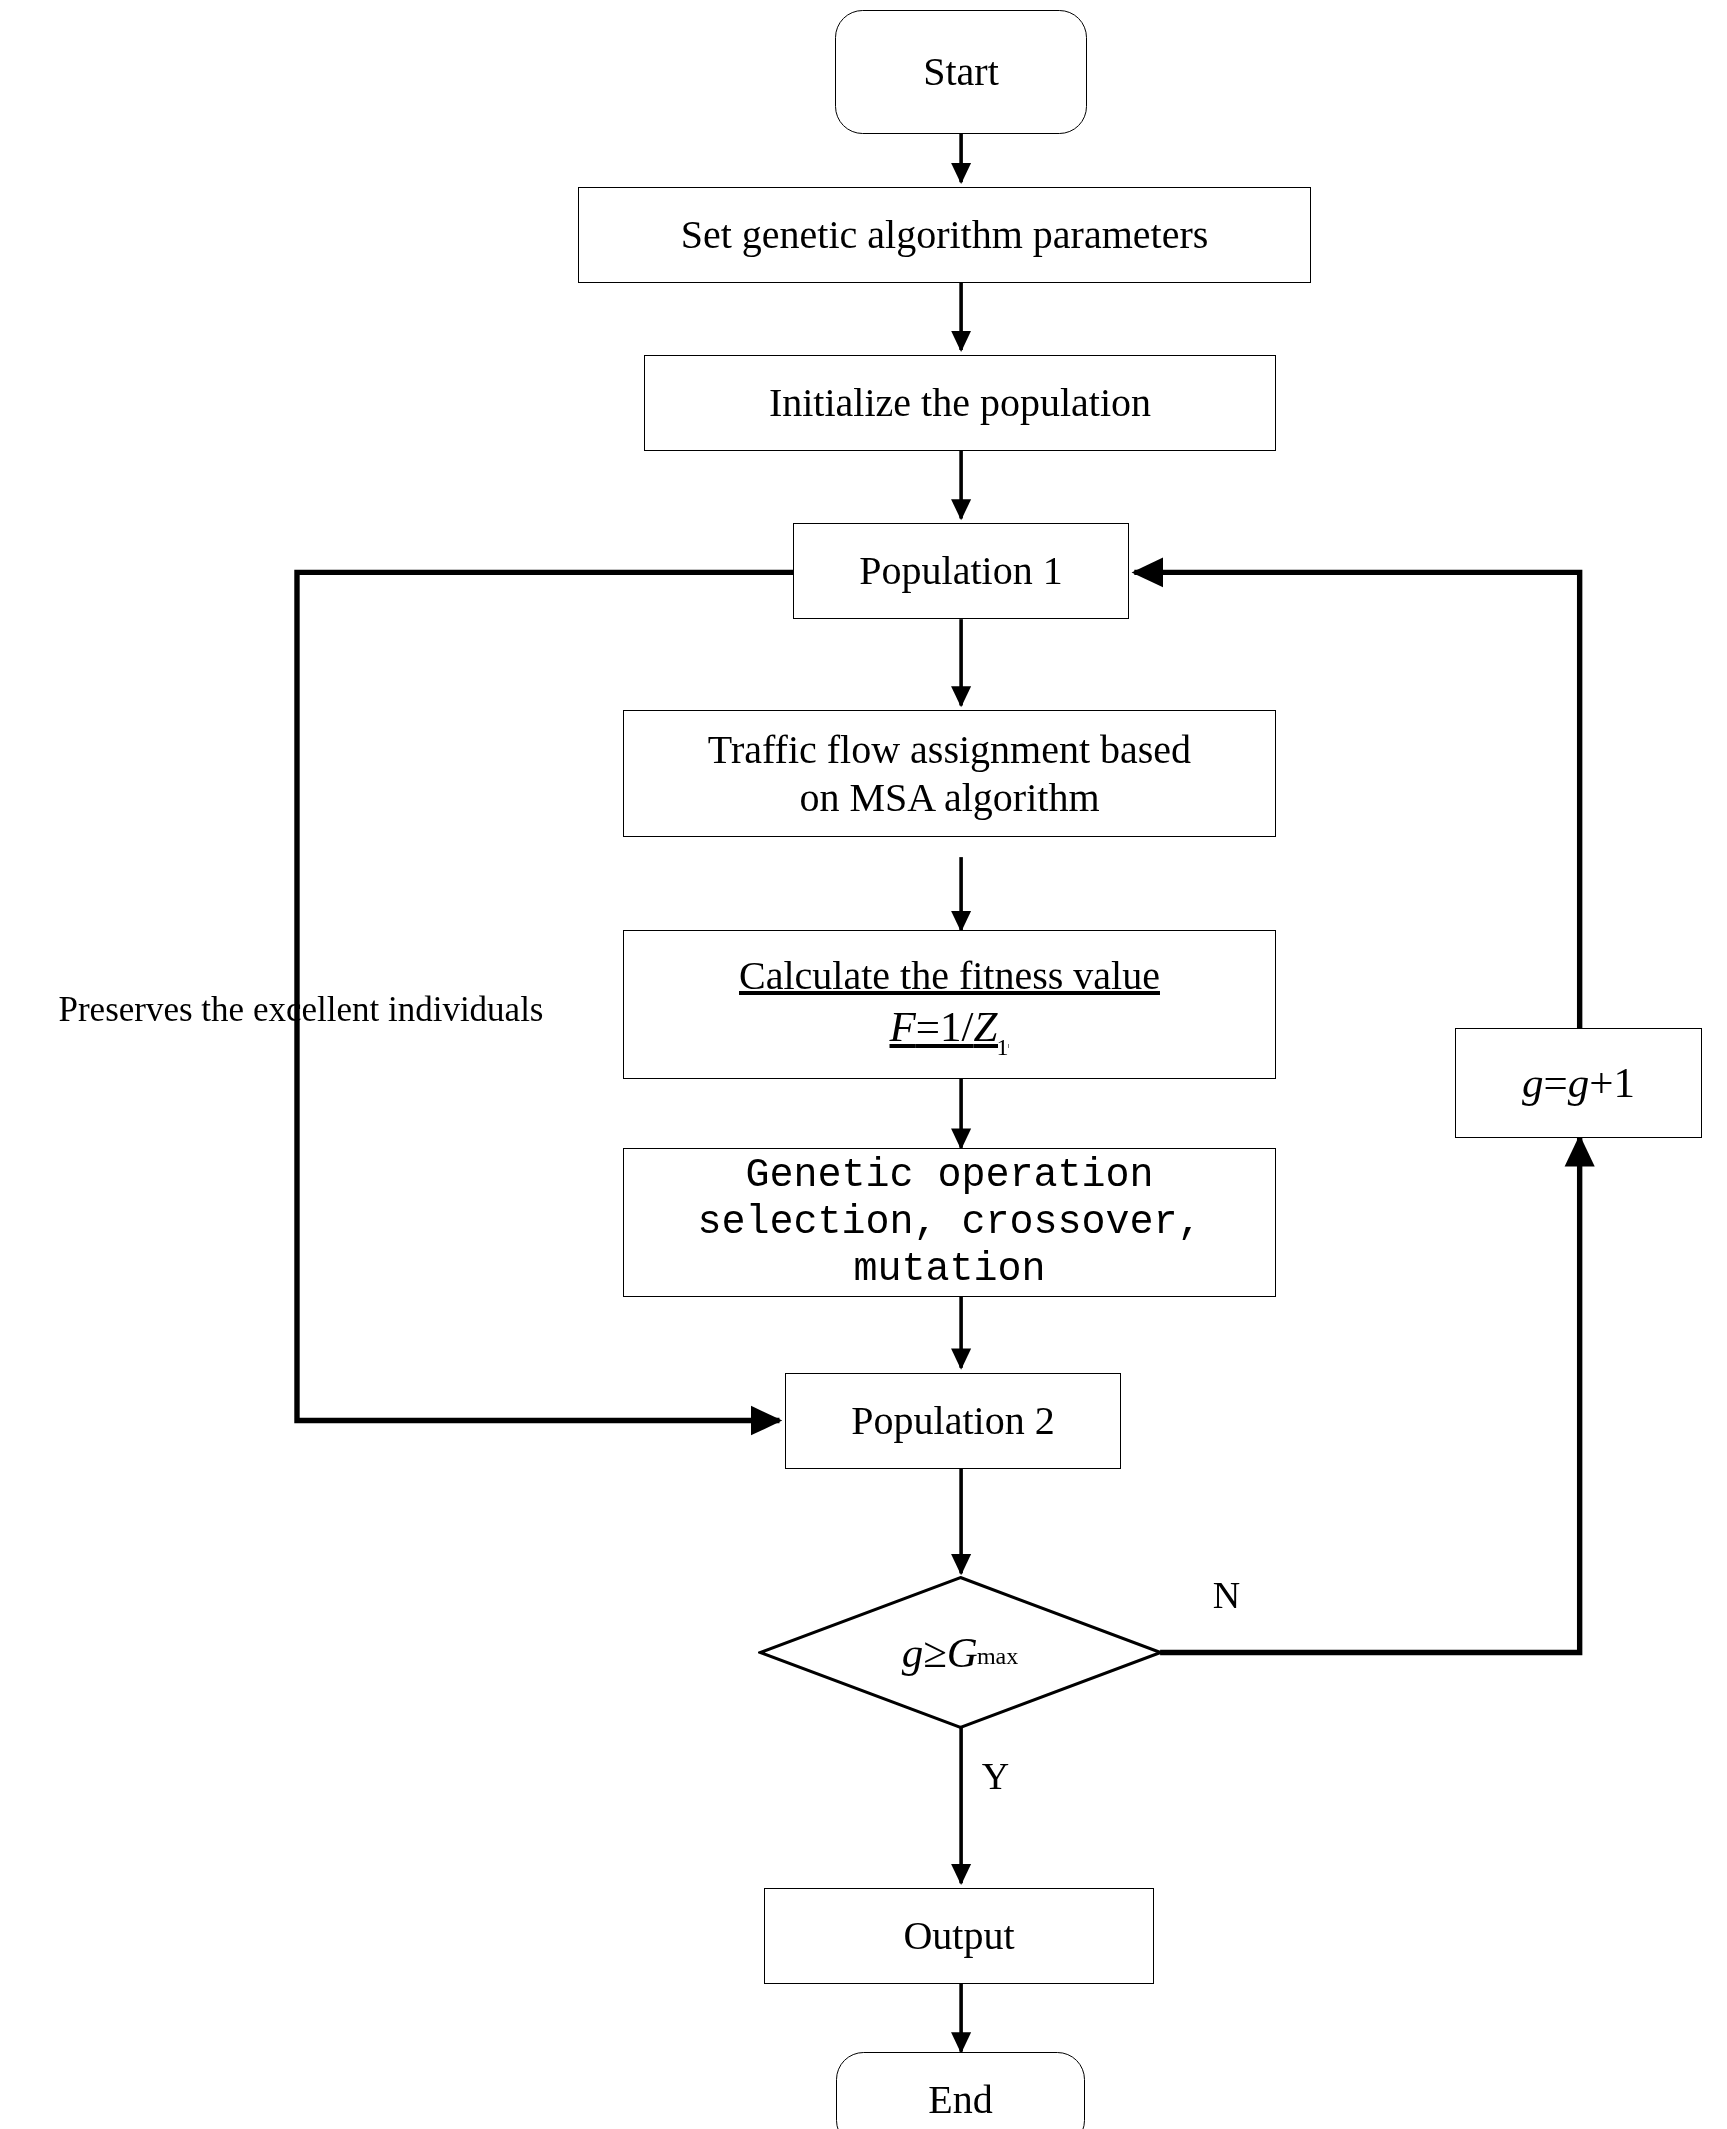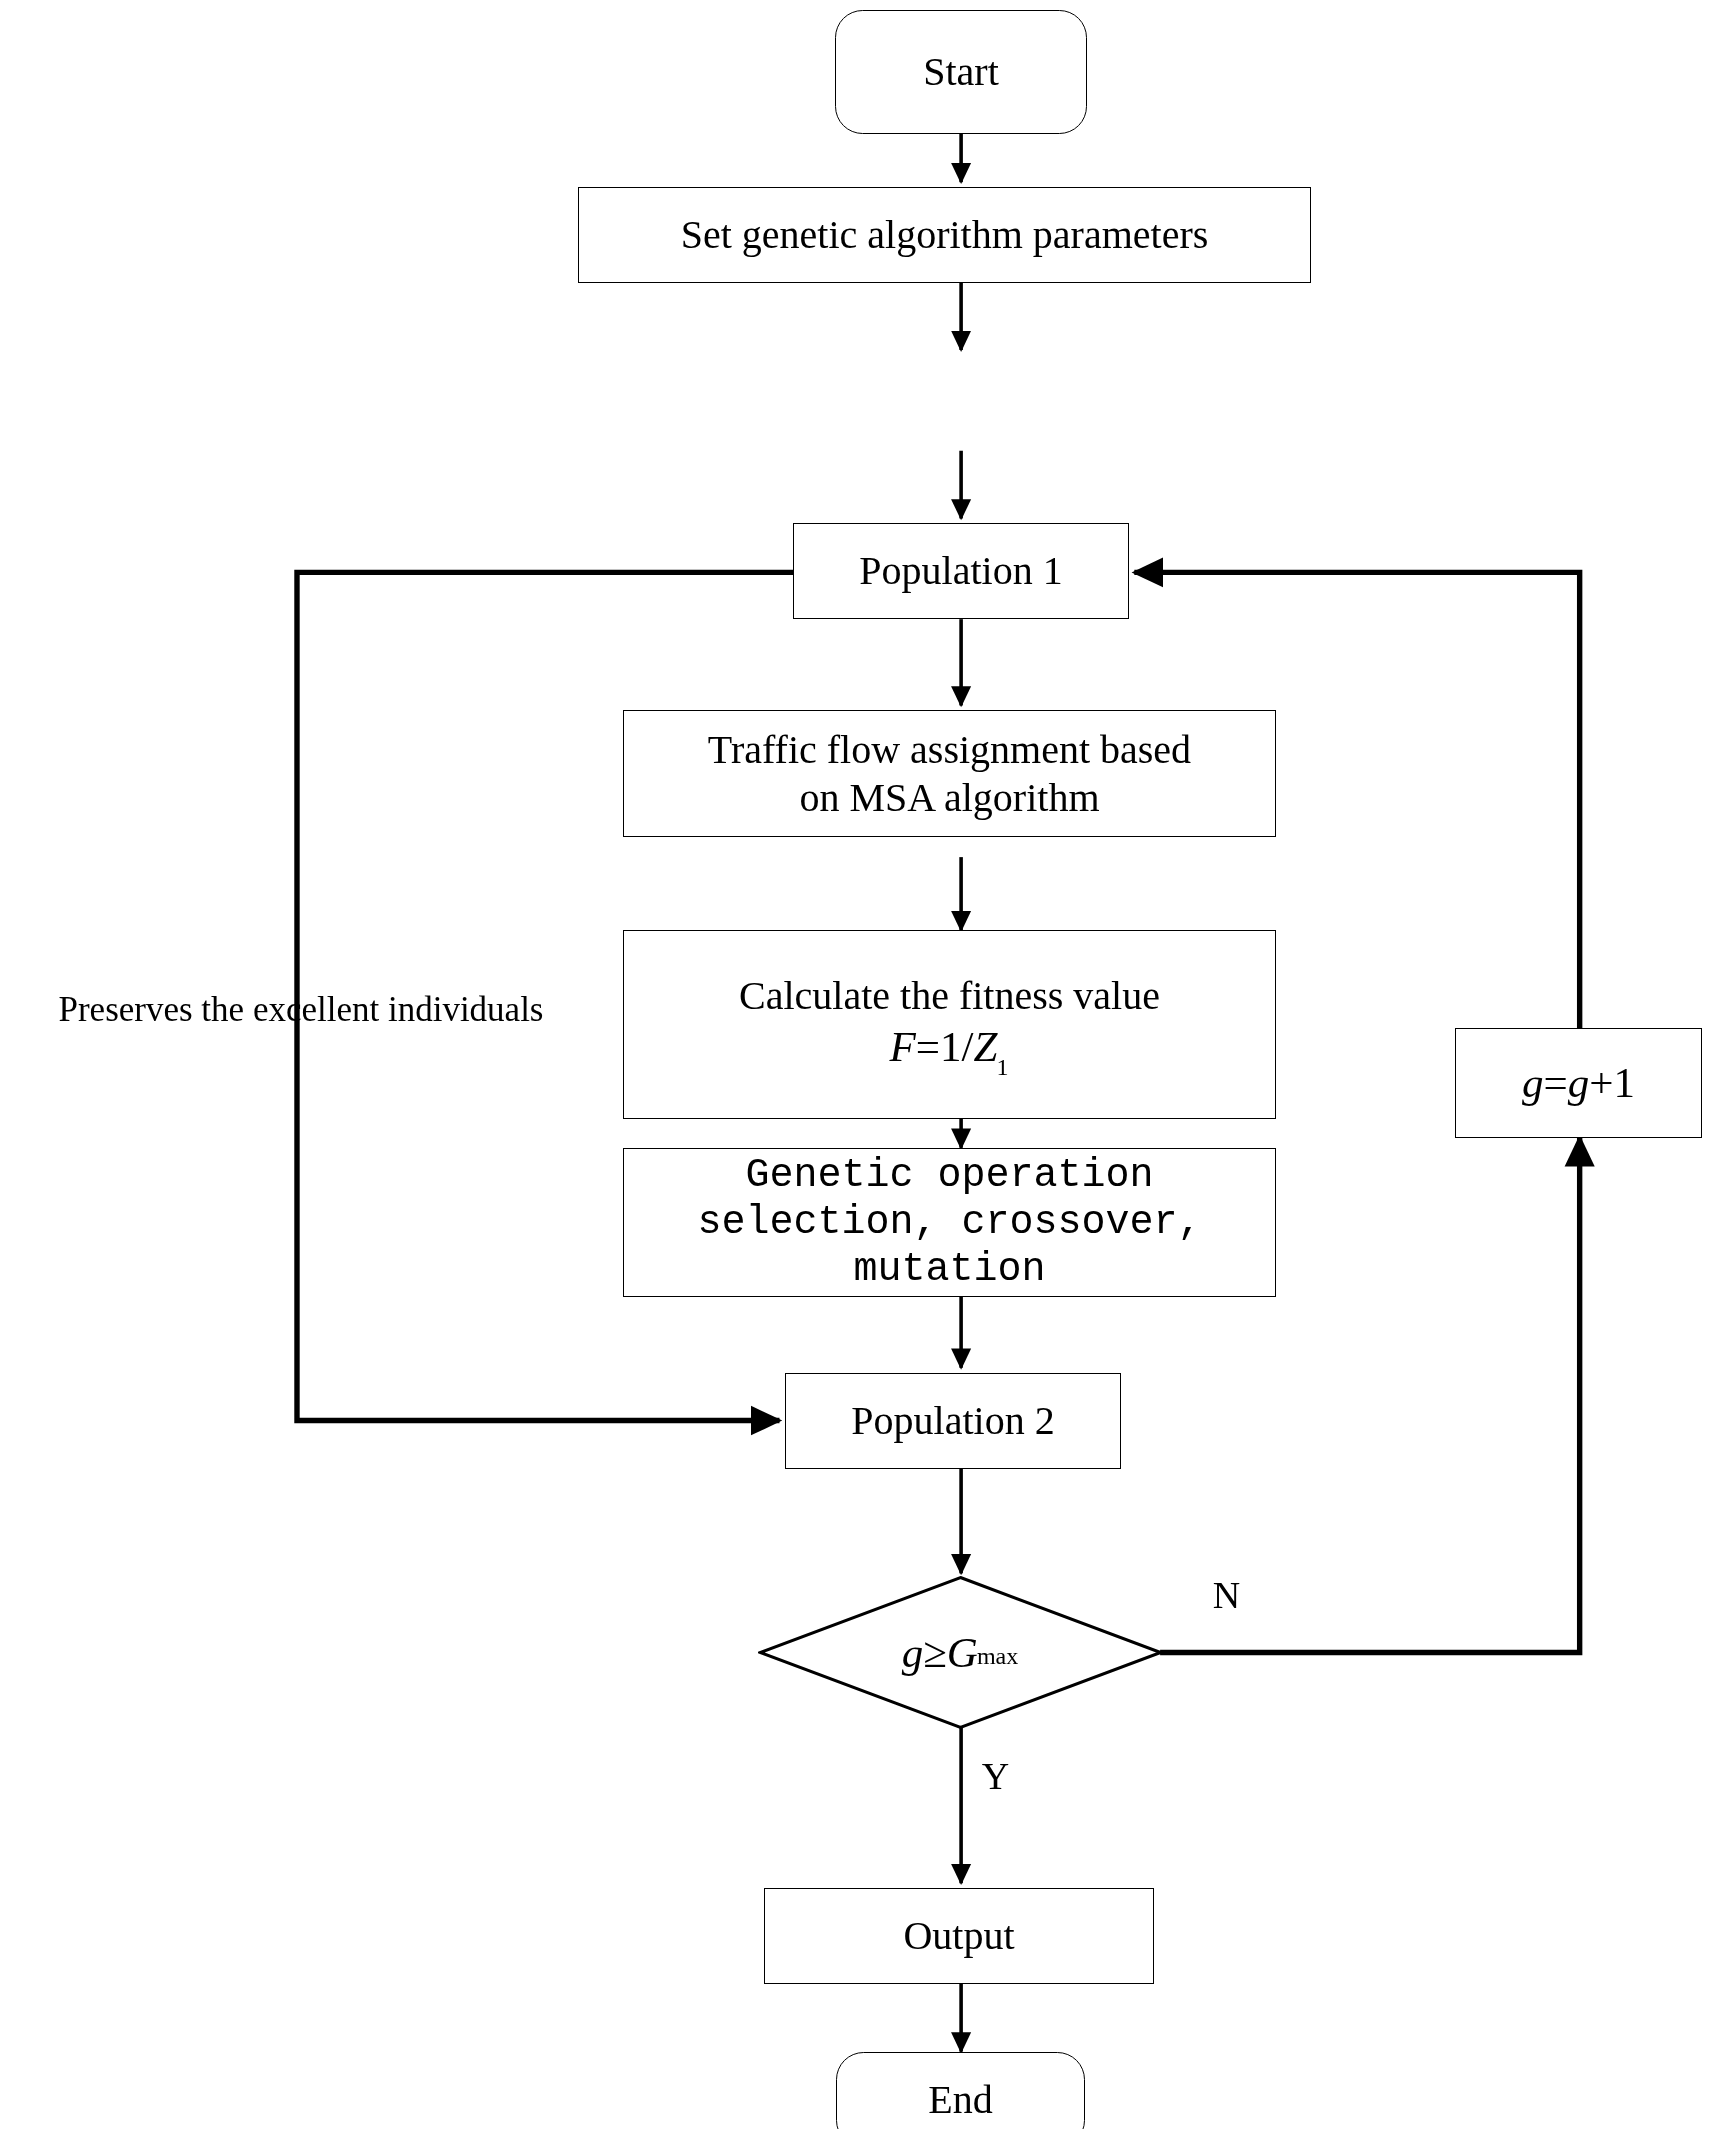--- a/index.html
+++ b/index.html
@@ -119,31 +119,34 @@
   </svg>
 
   <div class="node rounded fs-terminal" style="left:835px; top:9.6px; width:252px; height:124px;">
     <span>Start</span>
   </div>
 
   <div class="node fs-process" style="left:578px; top:187px; width:733px; height:96px;">
     <span>Set genetic algorithm parameters</span>
   </div>
 
+  <div class="node fs-process" style="left:644px; top:355px; width:632px; height:96px;">
+    <span>Initialize the population</span>
+  </div>
 
   <div class="node fs-pop" style="left:793px; top:523px; width:336px; height:96px;">
     <span>Population 1</span>
   </div>
 
   <div class="node fs-process" style="left:623px; top:710px; width:653px; height:127px;">
     <span>Traffic flow assignment based
 on MSA algorithm</span>
   </div>
 
-  <div class="node fs-process" style="left:623px; top:930px; width:653px; height:189px; flex-direction:column;">
+  <div class="node fs-process" style="left:623px; top:930px; width:653px; height:149px; flex-direction:column;text-decoration:underline;">
     <span>Calculate the fitness value</span>
     <span class="formula-line fs-formula"><span class="it">F</span><span>=1/</span><span class="it">Z</span><span class="sub">1</span></span>
   </div>
 
   <div class="node fs-process" style="left:623px; top:1148px; width:653px; height:149px;font-family:Liberation Mono, monospace;">
     <span>Genetic operation
 selection, crossover, mutation</span>
   </div>
 
   <div class="node fs-pop" style="left:785px; top:1373px; width:336px; height:96px;">

